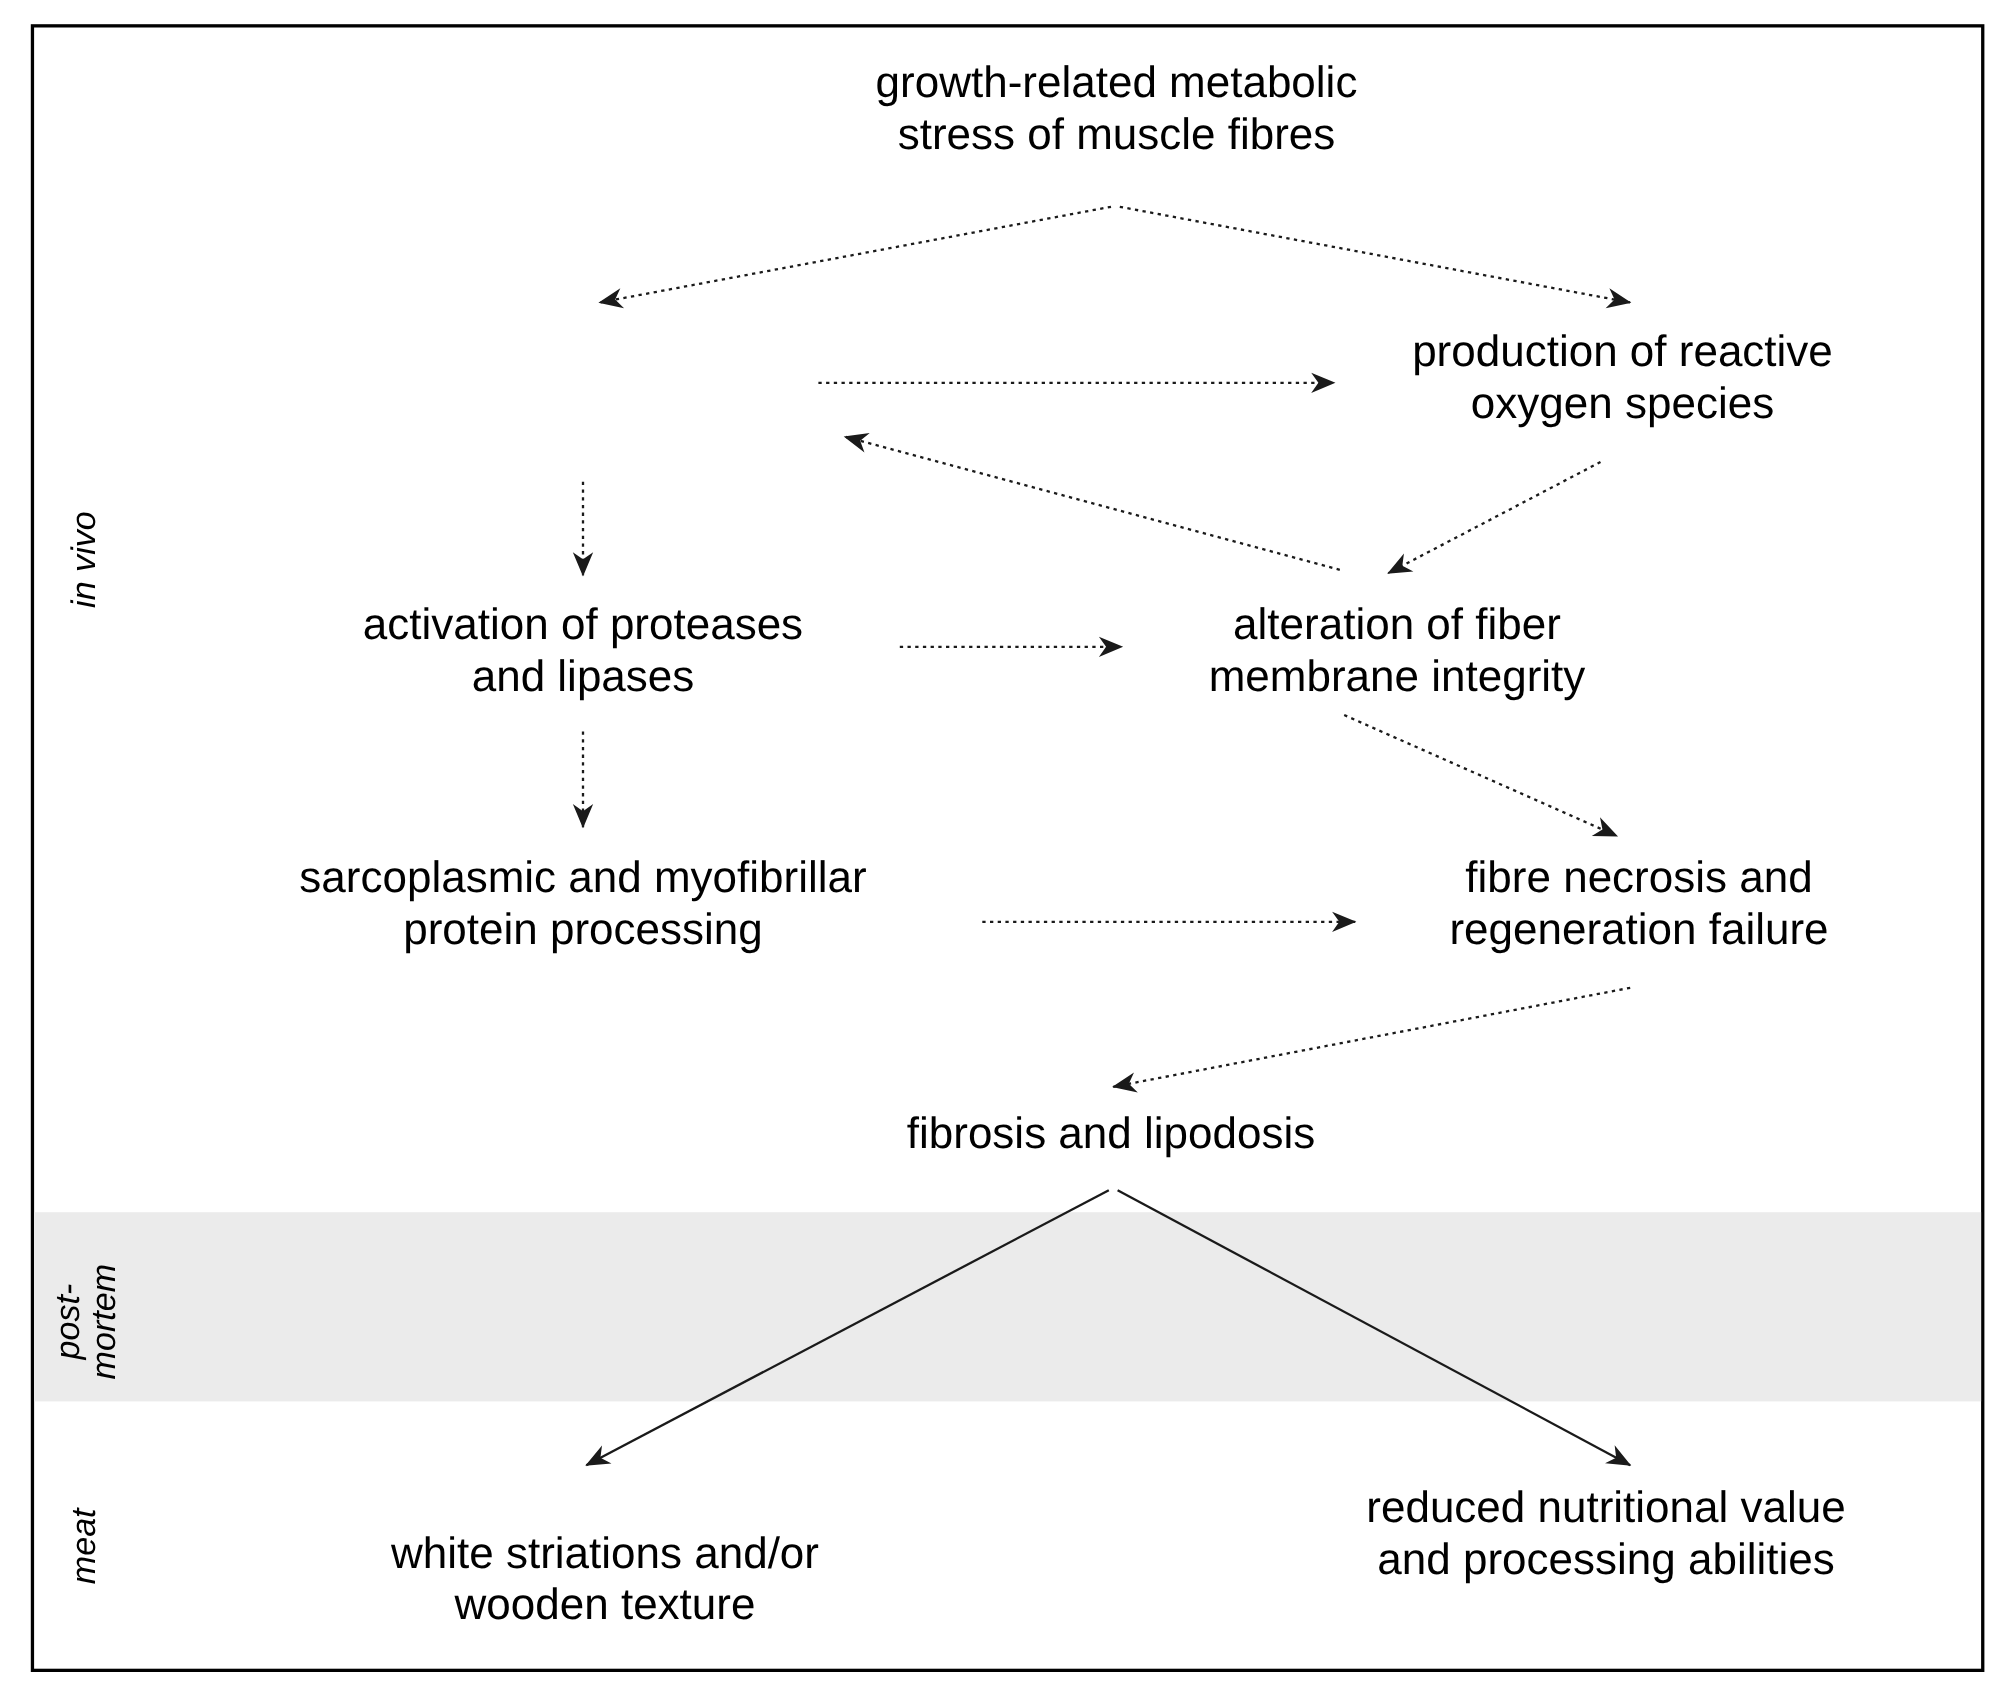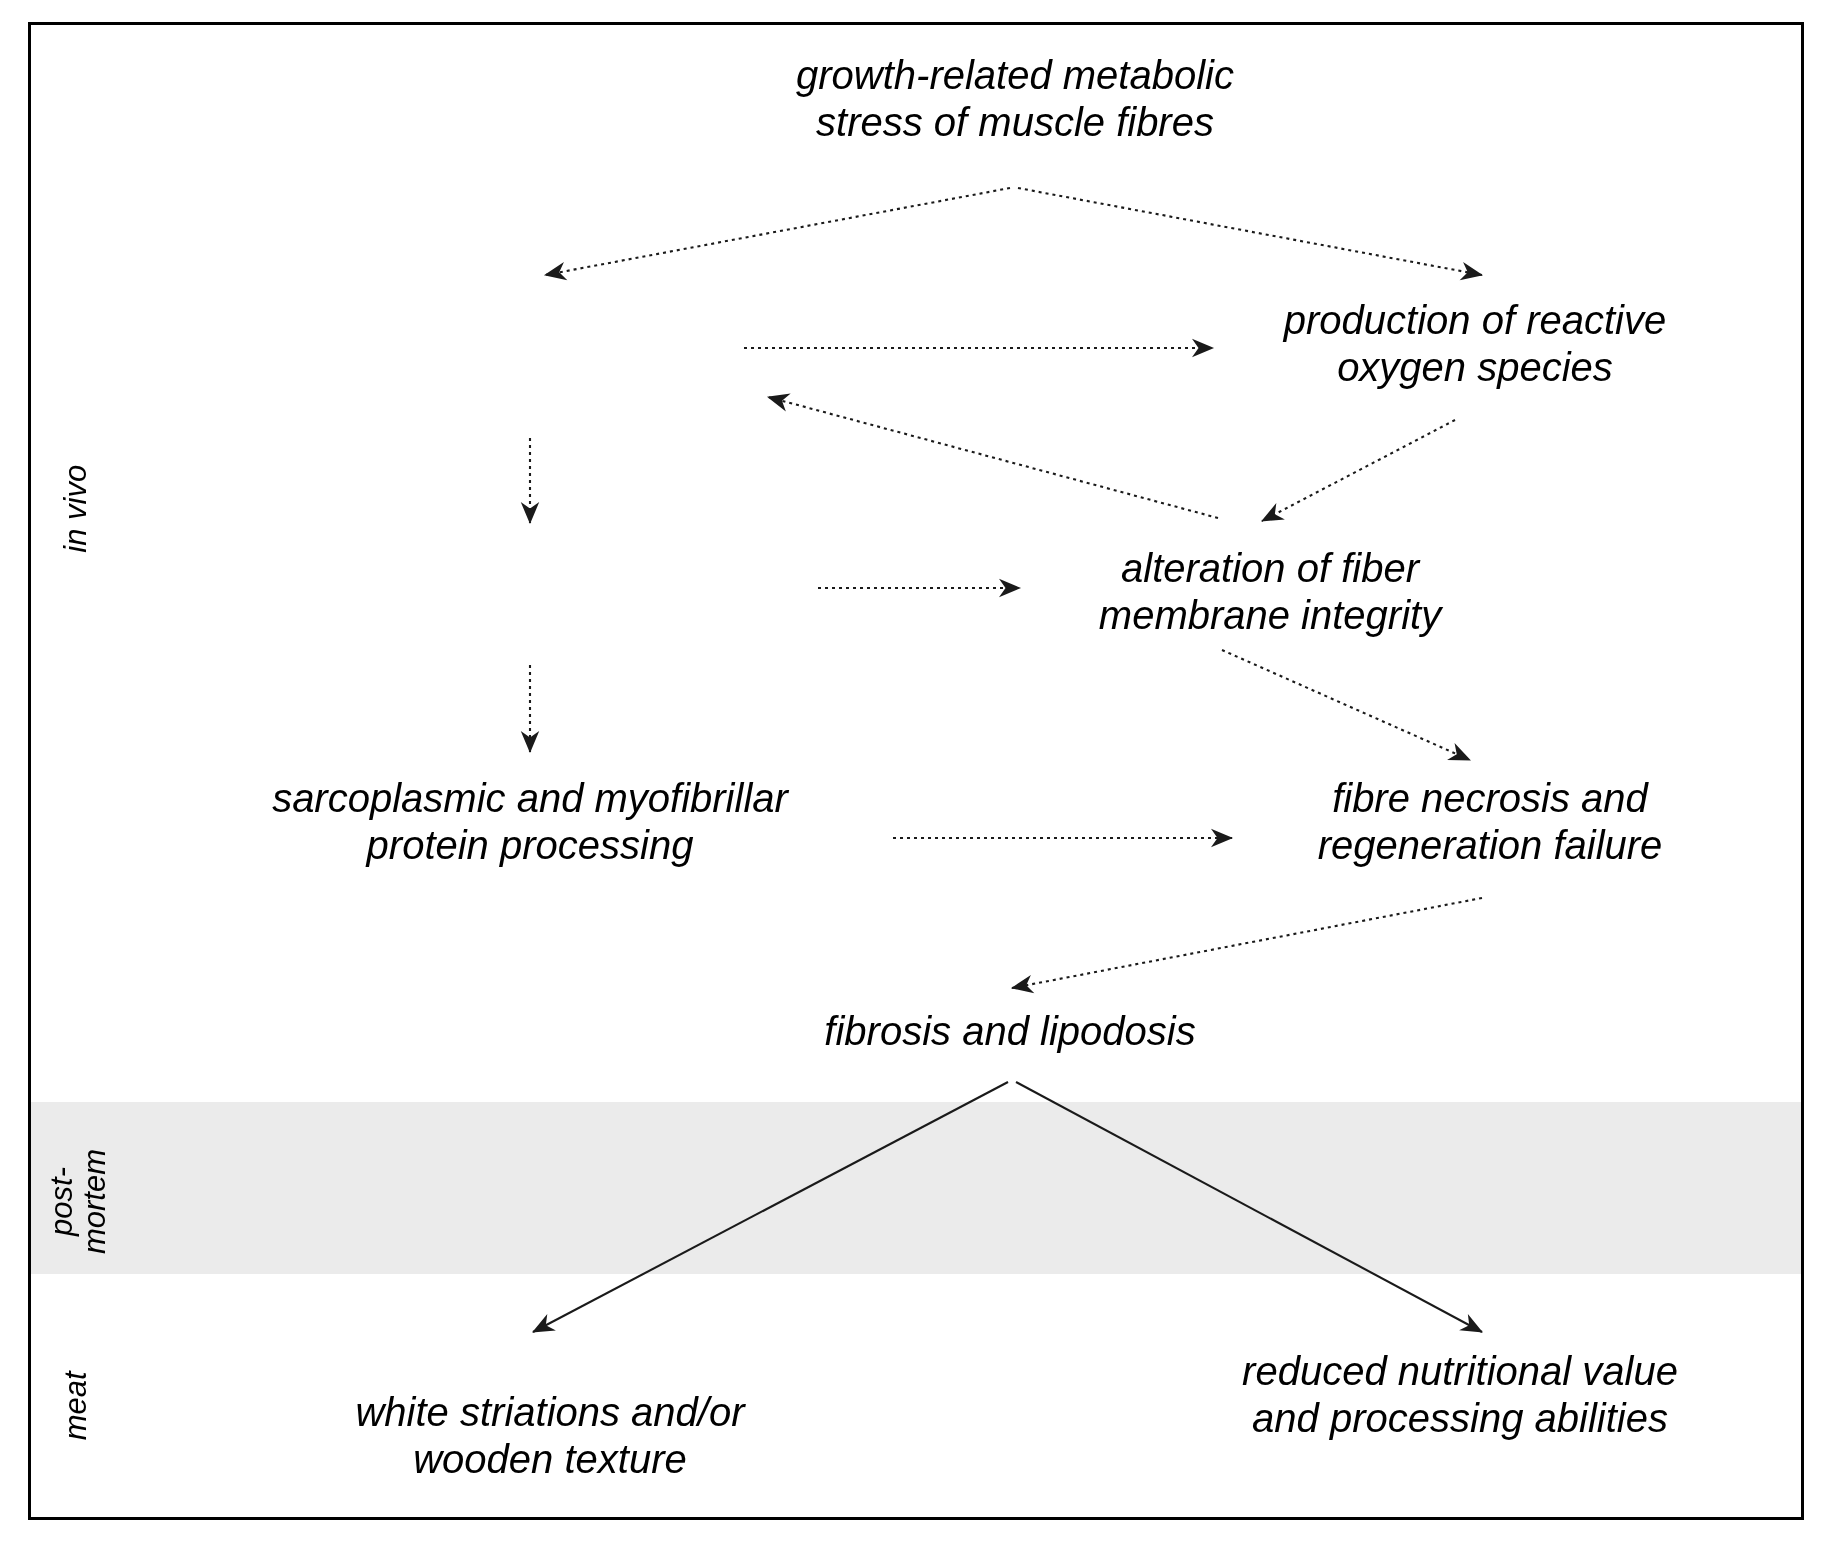--- a/index.html
+++ b/index.html
@@ -48,21 +48,20 @@
     transform: rotate(-90deg);
   }
   
   .node {
     position: absolute;
     text-align: center;
     font-size: 40px;
     line-height: 1.18;
     color: #000000;
     white-space: pre-line;
-    font-style: italic;
   }
   .node .sup {
     font-size: 0.62em;
     vertical-align: super;
     line-height: 0;
   }
   svg#edges {
     position: absolute;
     left: 0;
     top: 0;
@@ -131,20 +130,22 @@
     <path class="edge edge-solid" d="M 1016,1082 L 1482,1332" marker-end="url(#ah)"></path>
   </svg>
 
   <div class="node" style="left:620px; top:52px; width:790px;">growth-related metabolic
 stress of muscle fibres</div>
 
 
   <div class="node" style="left:1195px; top:297px; width:560px;">production of reactive
 oxygen species</div>
 
+  <div class="node" style="left:230px; top:545px; width:600px;">activation of proteases
+and lipases</div>
 
   <div class="node" style="left:1010px; top:545px; width:520px;">alteration of fiber
 membrane integrity</div>
 
   <div class="node" style="left:170px; top:775px; width:720px;">sarcoplasmic and myofibrillar
 protein processing</div>
 
   <div class="node" style="left:1230px; top:775px; width:520px;">fibre necrosis and
 regeneration failure</div>
 

